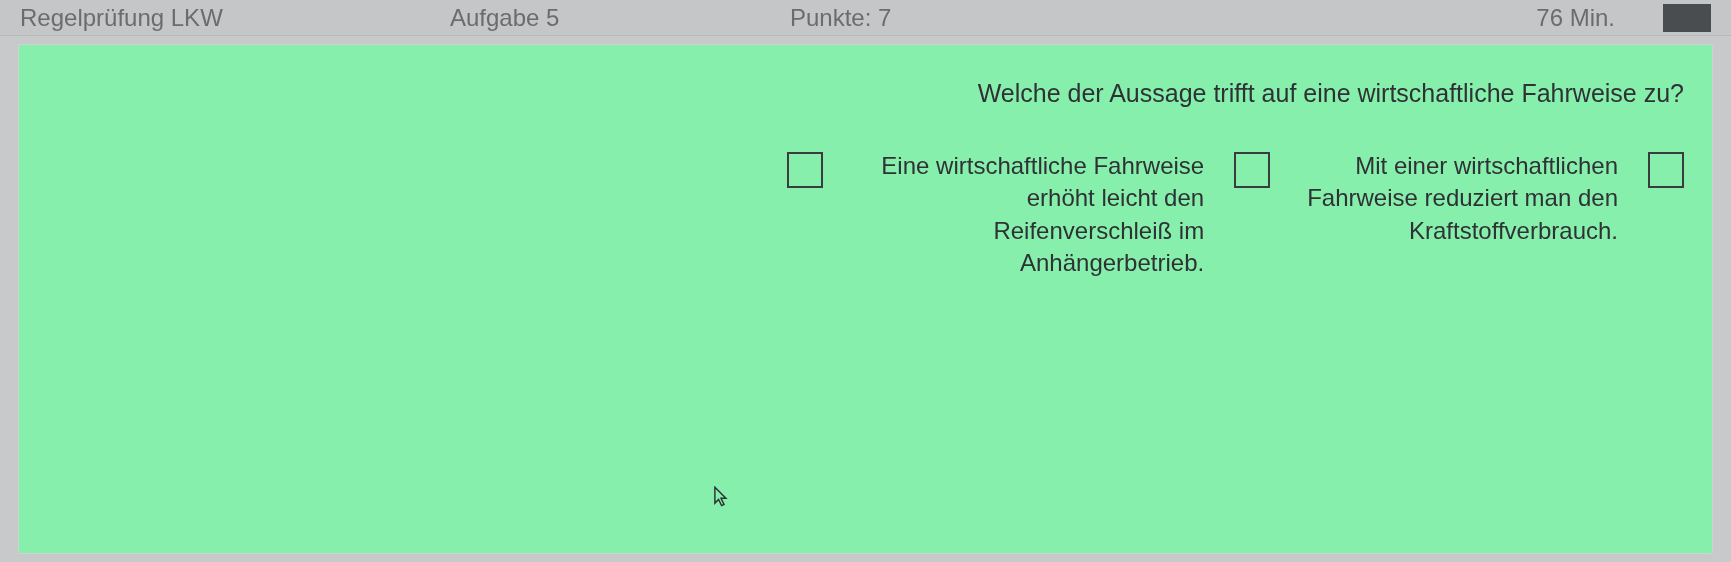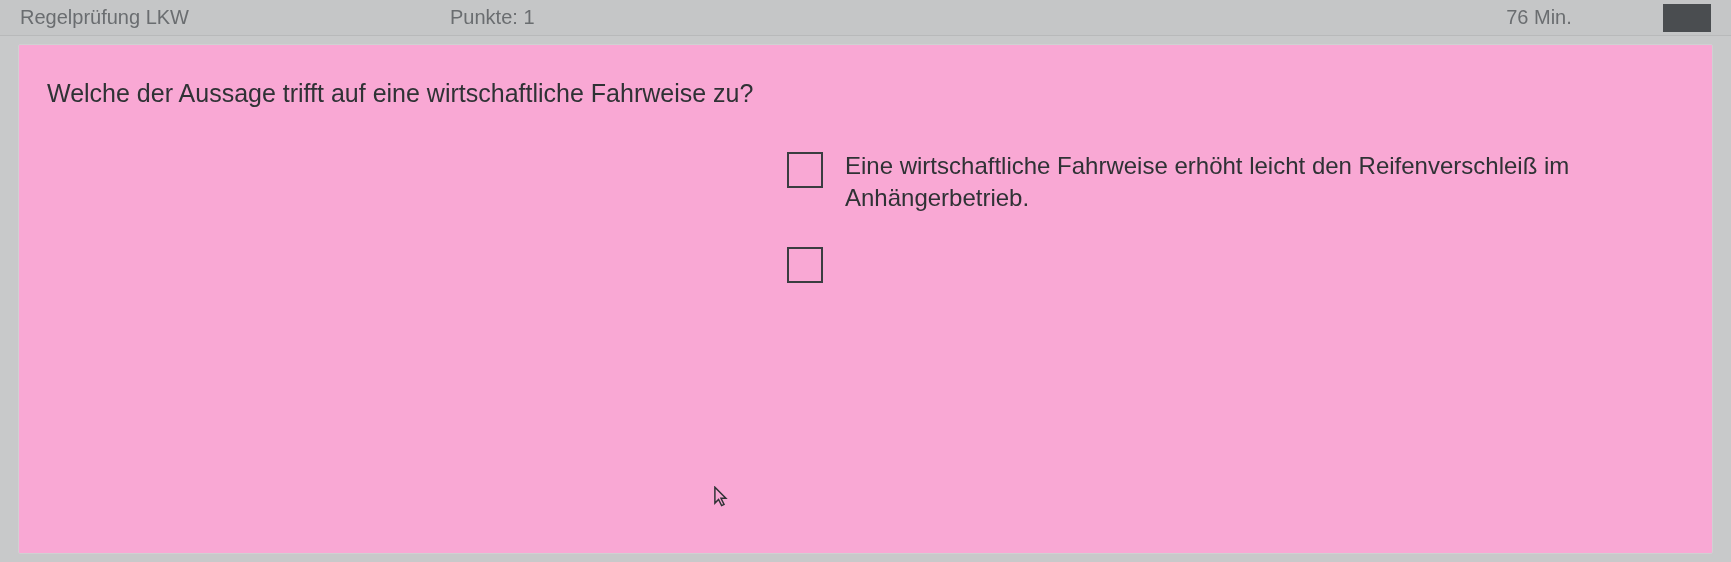--- a/index.html
+++ b/index.html
@@ -13,63 +13,63 @@
       width: 1731px;
       height: 562px;
       overflow: hidden;
       color: #3a3d40;
     }
     .header-bar {
       display: flex;
       align-items: center;
       height: 36px;
       padding: 0 20px;
-      font-size: 20px;
+      font-size: 24px;
       color: #6a6d70;
       background: #c5c6c7;
       border-bottom: 1px solid #b8b9ba;
     }
     .header-left {
       width: 430px;
     }
     .header-task {
       width: 340px;
     }
     .header-points {
       flex: 1;
     }
     .header-time {
       width: 200px;
-      text-align: center;
+      text-align: right;
       padding-right: 48px;
     }
     .header-block {
       width: 48px;
       height: 28px;
       background: #4a4d50;
       margin-left: auto;
     }
     .content-card {
       margin: 8px 18px 0 18px;
-      background: #f9a8d4;
+      background: #86efac;
       border: 1px solid #d0d1d2;
       border-radius: 2px;
       padding: 34px 28px 26px 28px;
       height: 510px;
+      text-align: right;
     }
     .question-text {
       font-size: 25px;
       color: #2f3235;
       margin-bottom: 42px;
       font-weight: 400;
     }
     .answers {
       margin-left: 740px;
       display: flex;
-      flex-direction: column;
       gap: 30px;
     }
     .answer-row {
       display: flex;
       align-items: flex-start;
       gap: 22px;
     }
     .checkbox {
       width: 36px;
       height: 36px;
@@ -96,36 +96,41 @@
       height: 22px;
       fill: #2f3235;
       stroke: #2f3235;
     }
   </style>
 </head>
 <body>
 
 <div class="header-bar">
   <div class="header-left">Regelprüfung LKW</div>
-  <div class="header-points">Punkte: 1</div>
+  <div class="header-task">Aufgabe 5</div>
+  <div class="header-points">Punkte: 7</div>
   <div class="header-time">76 Min.</div>
   <div class="header-block"></div>
 </div>
 
 <div class="content-card">
   <div class="question-text">Welche der Aussage trifft auf eine wirtschaftliche Fahrweise zu?</div>
 
   <div class="answers">
 
     <div class="answer-row">
       <div class="checkbox"></div>
       <div class="answer-text">Eine wirtschaftliche Fahrweise erhöht leicht den Reifenverschleiß im Anhängerbetrieb.</div>
     </div>
 
 
+    <div class="answer-row">
+      <div class="checkbox"></div>
+      <div class="answer-text">Mit einer wirtschaftlichen Fahrweise reduziert man den Kraftstoffverbrauch.</div>
+    </div>
 
     <div class="answer-row">
       <div class="checkbox"></div>
     </div>
 
   </div>
 </div>
 
 <div class="cursor">
   <svg viewBox="0 0 12 18">

